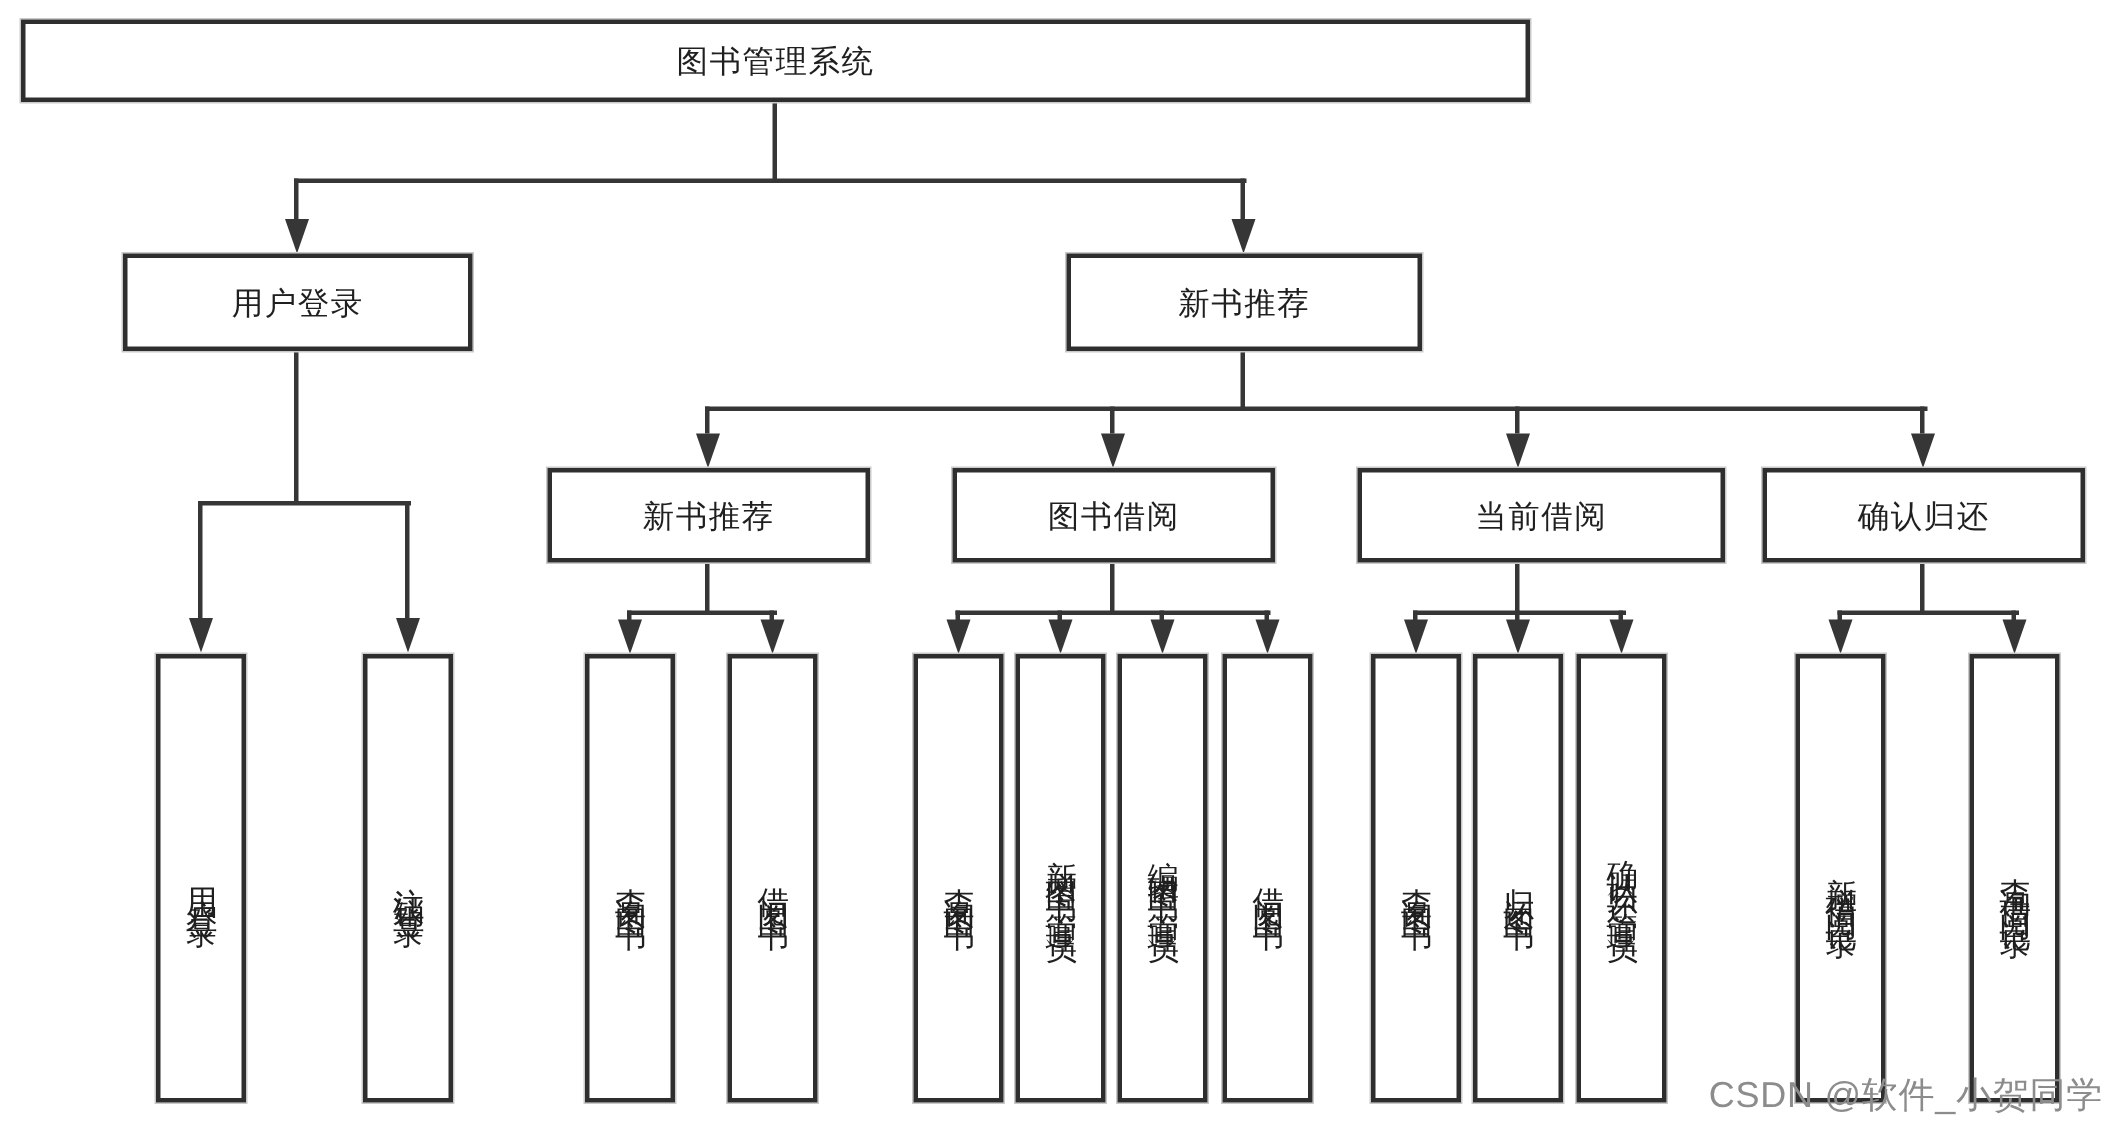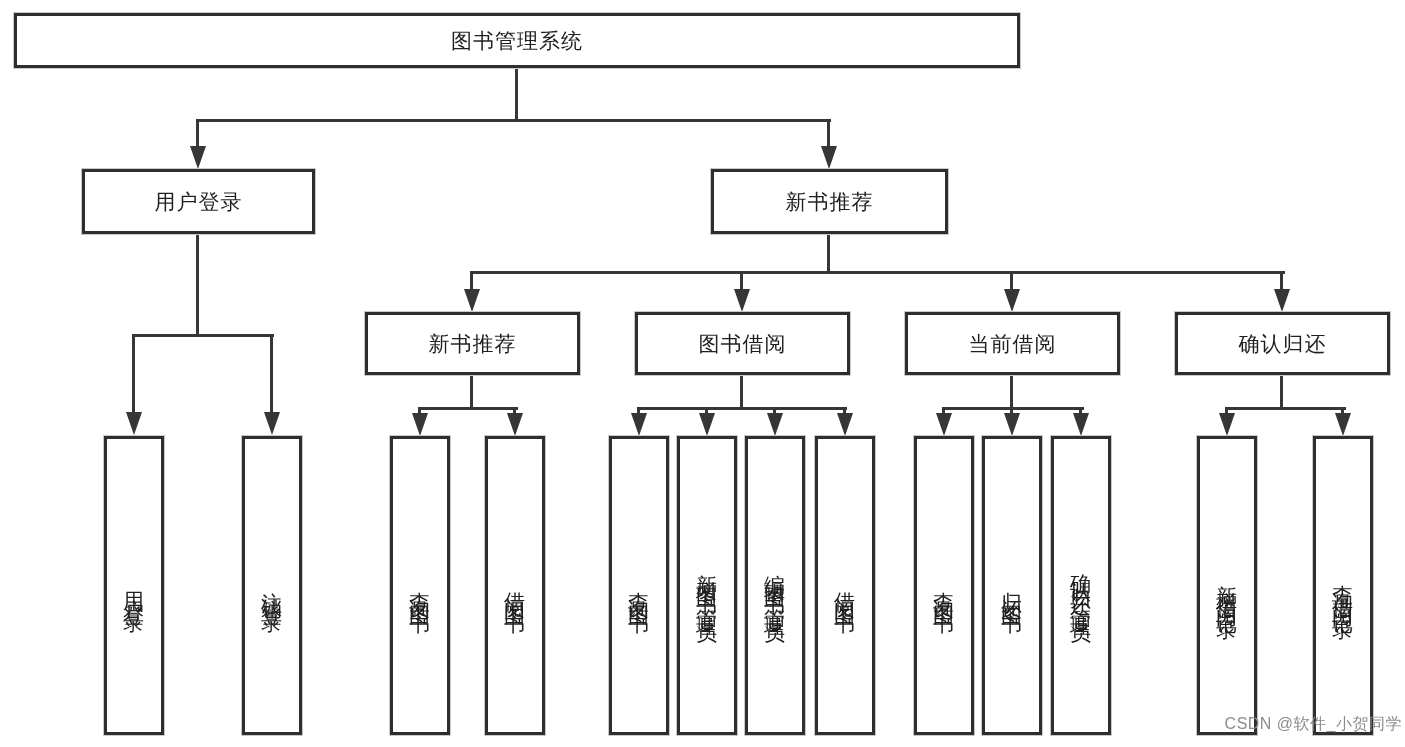--- a/index.html
+++ b/index.html
@@ -40,21 +40,21 @@
     position: absolute;
     width: 0; height: 0;
     border-left: 8px solid transparent;
     border-right: 8px solid transparent;
     border-top: 23px solid var(--line, #363636);
   }
   .watermark {
     position: absolute;
     right: 3px;
     top: 714px;
-    font-size: 16px;
+    font-size: 24px;
     letter-spacing: 0.5px;
     color: var(--watermark, #8c8c8c);
   }
 </style>
 </head>
 <body>
 
 <div class="canvas">
 
   <div class="vline" style="left:515px;top:68px;height:53px"></div>
@@ -116,21 +116,21 @@
   <div class="vline" style="left:1341px;top:407px;height:8px"></div>
   <div class="arrow" style="left:1335px;top:413px"></div>
 
   <div class="box" style="left:14px;top:13px;width:1006px;height:55px">图书管理系统</div>
 
   <div class="box" style="left:82px;top:169px;width:233px;height:65px">用户登录</div>
   <div class="box" style="left:711px;top:169px;width:237px;height:65px">新书推荐</div>
 
   <div class="box" style="left:635px;top:312px;width:215px;height:63px">图书借阅</div>
   <div class="box" style="left:365px;top:312px;width:215px;height:63px">新书推荐</div>
-  <div class="box" style="left:905px;top:312px;width:215px;height:63px">当前借阅</div>
+  <div class="box" style="left:905px;top:312px;width:245px;height:63px">当前借阅</div>
   <div class="box" style="left:1175px;top:312px;width:215px;height:63px">确认归还</div>
 
   <div class="box vbox" style="left:104px;top:436px;width:60px;height:299px">用户登录</div>
   <div class="box vbox" style="left:242px;top:436px;width:60px;height:299px">注销登录</div>
 
   <div class="box vbox" style="left:390px;top:436px;width:60px;height:299px">查询图书</div>
   <div class="box vbox" style="left:485px;top:436px;width:60px;height:299px">借阅图书</div>
 
   <div class="box vbox" style="left:609px;top:436px;width:60px;height:299px">查询图书</div>
   <div class="box vbox" style="left:677px;top:436px;width:60px;height:299px">新增图书（管理员）</div>

